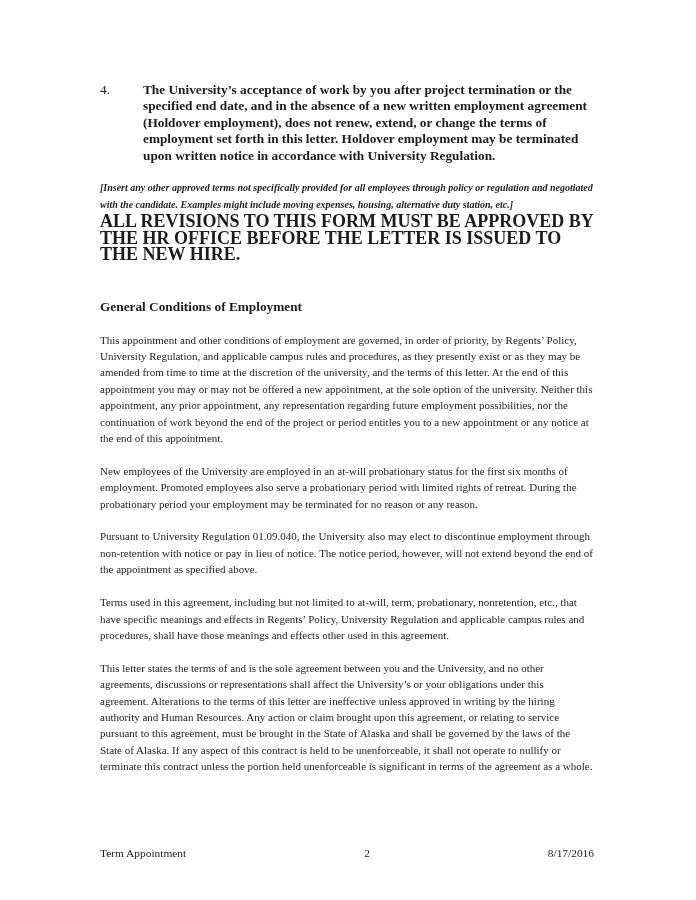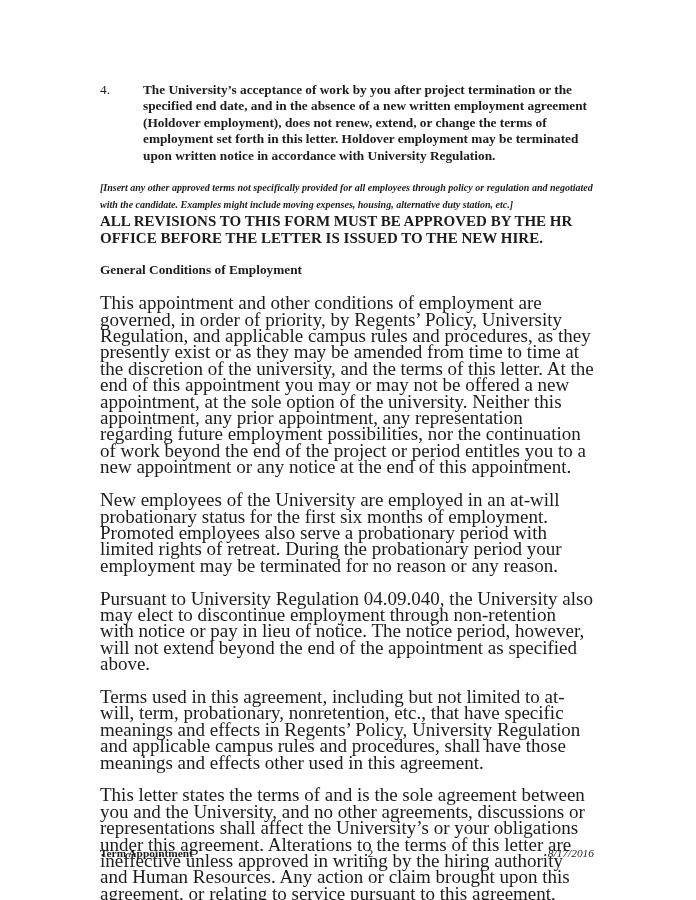--- a/index.html
+++ b/index.html
@@ -47,58 +47,57 @@
   .spacer-line {
     height: 16.4px;
   }
   .block-bold-italic {
     font-size: 10px;
     line-height: 16.4px;
     font-weight: bold;
     font-style: italic;
   }
   .block-bold-caps {
-    font-size: 15px;
+    font-size: 18px;
     line-height: 16.4px;
     font-weight: bold;
   }
   .section-heading {
     font-size: 13.3px;
     line-height: 16.4px;
     font-weight: bold;
+    margin-top: 20px;
   }
   .para {
-    font-size: 19px;
+    font-size: 11px;
     line-height: 16.4px;
     text-align: left;
   }
   
   .footer {
     position: absolute;
     left: 100px;
     top: 846px;
     width: 494px;
     display: flex;
     align-items: baseline;
     font-size: 11.4px;
     line-height: 14px;
   }
   .footer .f-left {
     flex: 0 0 auto;
     text-align: left;
-    font-weight: bold;
   }
   .footer .f-center {
     flex: 1 1 auto;
     text-align: center;
   }
   .footer .f-right {
     flex: 0 0 auto;
     text-align: center;
-    font-style: italic;
   }
 </style>
 </head>
 <body>
 
 <div class="page">
   <div class="content">
 
     <div class="numbered-item">
       <div class="num">4.</div>
@@ -116,21 +115,21 @@
     <div class="section-heading">General Conditions of Employment</div>
 
     <div class="spacer-line"></div>
 
     <div class="para">This appointment and other conditions of employment are governed, in order of priority, by Regents’ Policy, University Regulation, and applicable campus rules and procedures, as they presently exist or as they may be amended from time to time at the discretion of the university, and the terms of this letter. At the end of this appointment you may or may not be offered a new appointment, at the sole option of the university.  Neither this appointment, any prior appointment, any representation regarding future employment possibilities, nor the continuation of work beyond the end of the project or period entitles you to a new appointment or any notice at the end of this appointment.</div>
     <div class="spacer-line"></div>
 
     <div class="para">New employees of the University are employed in an at-will probationary status for the first six months of employment.  Promoted employees also serve a probationary period with limited rights of retreat.  During the probationary period your employment may be terminated for no reason or any reason.</div>
     <div class="spacer-line"></div>
 
-    <div class="para">Pursuant to University Regulation 04.09.040, the University also may elect to discontinue employment through non-retention with notice or pay in lieu of notice.  The notice period, however, will not extend beyond the end of the appointment as specified above.</div>
+    <div class="para">Pursuant to University Regulation 01.09.040, the University also may elect to discontinue employment through non-retention with notice or pay in lieu of notice.  The notice period, however, will not extend beyond the end of the appointment as specified above.</div>
     <div class="spacer-line"></div>
 
     <div class="para">Terms used in this agreement, including but not limited to at-will, term, probationary, nonretention, etc., that have specific meanings and effects in Regents’ Policy, University Regulation and applicable campus rules and procedures, shall have those meanings and effects other used in this agreement.</div>
     <div class="spacer-line"></div>
 
     <div class="para">This letter states the terms of and is the sole agreement between you and the University, and no other agreements, discussions or representations shall affect the University’s or your obligations under this agreement.  Alterations to the terms of this letter are ineffective unless approved in writing by the hiring authority and Human Resources.  Any action or claim brought upon this agreement, or relating to service pursuant to this agreement, must be brought in the State of Alaska and shall be governed by the laws of the State of Alaska.  If any aspect of this contract is held to be unenforceable, it shall not operate to nullify or terminate this contract unless the portion held unenforceable is significant in terms of the agreement as a whole.</div>
 
   </div>
 
   <div class="footer">

